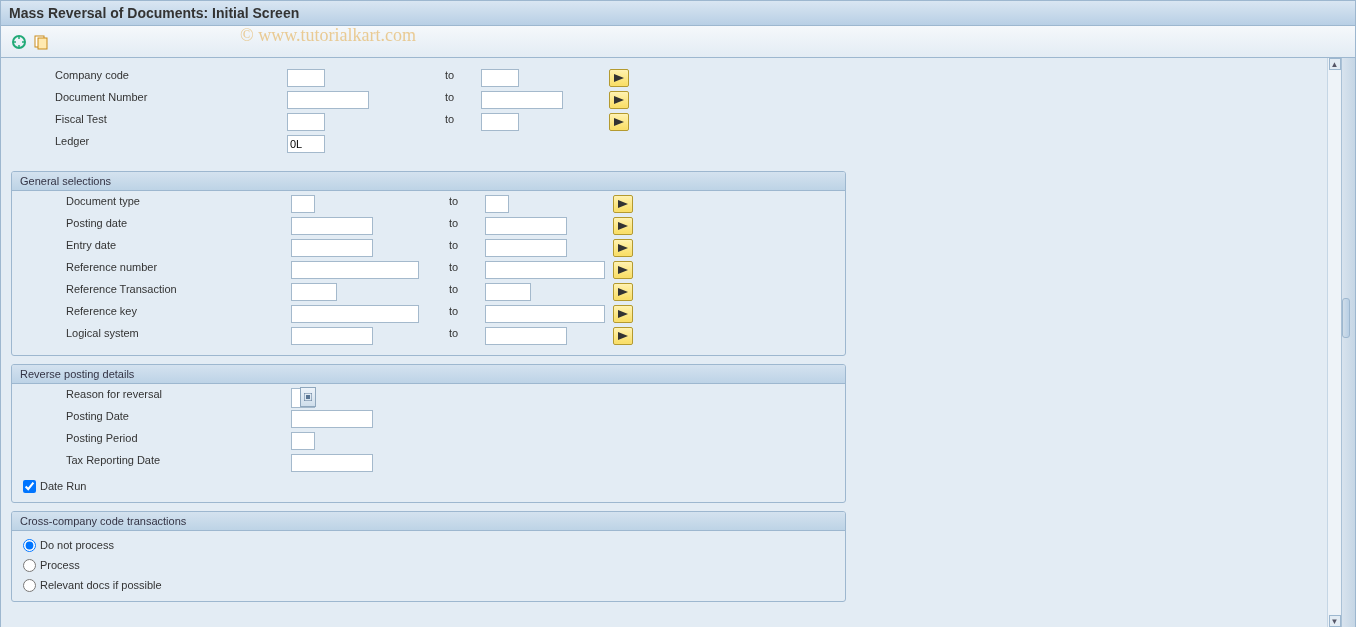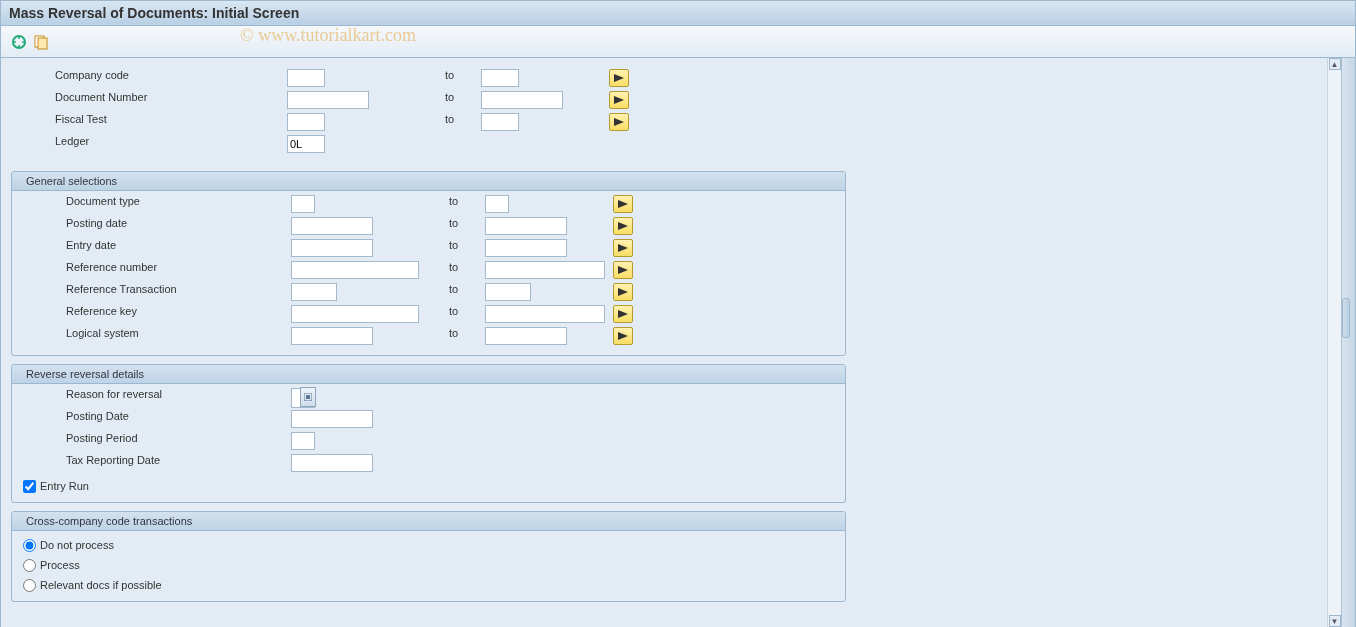--- a/index.html
+++ b/index.html
@@ -145,21 +145,21 @@
       border: 1px solid #9db7cf;
       border-radius: 3px;
       margin: 8px 5px 5px 5px;
       background: #e3ecf4;
       overflow: hidden;
       width: 835px;
     }
     .group-title {
       background: linear-gradient(to bottom, #d4e2ef 0%, #bdd3e6 100%);
       border-bottom: 1px solid #9db7cf;
-      padding: 3px 14px;
+      padding: 3px 8px;
       color: #334;
       font-size: 11px;
     }
     .group-body {
       padding: 4px 8px 6px 8px;
     }
     .f4-input-wrap {
       position: relative;
       display: inline-block;
     }
@@ -374,21 +374,21 @@
               <svg width="10" height="8" viewBox="0 0 10 8">
                 <path d="M0 0 L10 4 L0 8 Z" fill="#333"></path>
               </svg>
             </span>
         </div>
 
       </div>
     </div>
 
     <div class="group-box">
-      <div class="group-title">Reverse reversal details</div>
+      <div class="group-title">Reverse posting details</div>
       <div class="group-body">
 
         <div class="field-row">
           <span class="field-label indent">Reason for reversal</span>
           <span class="f4-input-wrap">
             <input class="input-low" style="width: 24px; height: 20px; padding-right: 16px;" value="">
             <span class="f4-btn">
               <svg width="8" height="8" viewBox="0 0 8 8">
                   <rect x="0" y="0" width="8" height="8" fill="none" stroke="#5a7694"></rect>
                   <rect x="2" y="2" width="4" height="4" fill="#5a7694"></rect>
@@ -407,21 +407,21 @@
           <input class="input-low" style="width: 24px;" value="">
         </div>
 
         <div class="field-row">
           <span class="field-label indent">Tax Reporting Date</span>
           <input class="input-low" style="width: 82px;" value="">
         </div>
 
         <div class="check-row">
           <input type="checkbox" checked="" style="">
-          <span>Entry Run</span>
+          <span>Date Run</span>
         </div>
 
       </div>
     </div>
 
     <div class="group-box">
       <div class="group-title">Cross-company code transactions</div>
       <div class="group-body">
         <div class="radio-row">
           <input type="radio" name="cc" checked="" style="">

